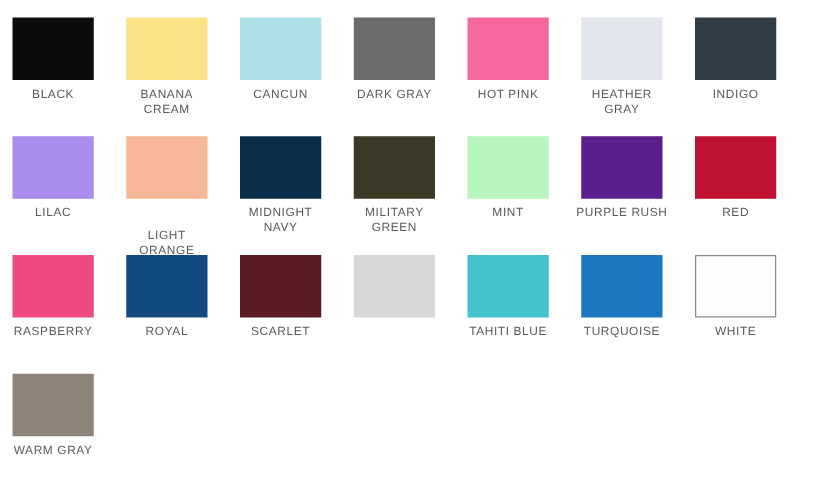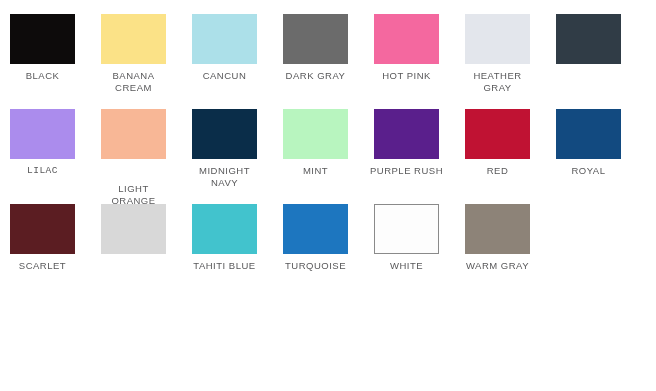--- a/index.html
+++ b/index.html
@@ -81,46 +81,56 @@
       <span class="swatch-chip" style="background-color: rgb(244, 104, 159);"></span>
       <span class="swatch-label" style="color: rgb(88, 88, 90);">HOT PINK</span>
     </div>
     <div class="swatch-cell">
       <span class="swatch-chip" style="background-color: rgb(227, 230, 236);"></span>
       <span class="swatch-label" style="color: rgb(88, 88, 90);">HEATHER
 GRAY</span>
     </div>
     <div class="swatch-cell">
       <span class="swatch-chip" style="background-color: rgb(48, 60, 70);"></span>
+      <span class="swatch-label" style="color: rgb(88, 88, 90);">INDIGO</span>
     </div>
     <div class="swatch-cell">
       <span class="swatch-chip" style="background-color: rgb(171, 140, 237);"></span>
-      <span class="swatch-label" style="color: rgb(88, 88, 90); font-family: Liberation Mono, monospace;">LILAC</span>
+      <span class="swatch-label" style="color: rgb(88, 88, 90);">LILAC</span>
     </div>
     <div class="swatch-cell">
       <span class="swatch-chip" style="background-color: rgb(248, 183, 150);"></span>
       <span class="swatch-label" style="color: rgb(88, 88, 90); margin-top: 24px;">LIGHT
 ORANGE</span>
     </div>
     <div class="swatch-cell">
       <span class="swatch-chip" style="background-color: rgb(10, 45, 73);"></span>
       <span class="swatch-label" style="color: rgb(88, 88, 90);">MIDNIGHT
 NAVY</span>
     </div>
     <div class="swatch-cell">
+      <span class="swatch-chip" style="background-color: rgb(60, 58, 39);"></span>
+      <span class="swatch-label" style="color: rgb(88, 88, 90);">MILITARY
+GREEN</span>
+    </div>
+    <div class="swatch-cell">
       <span class="swatch-chip" style="background-color: rgb(184, 245, 191);"></span>
       <span class="swatch-label" style="color: rgb(88, 88, 90);">MINT</span>
     </div>
     <div class="swatch-cell">
       <span class="swatch-chip" style="background-color: rgb(90, 31, 140);"></span>
       <span class="swatch-label" style="color: rgb(88, 88, 90);">PURPLE RUSH</span>
     </div>
     <div class="swatch-cell">
       <span class="swatch-chip" style="background-color: rgb(192, 18, 51);"></span>
       <span class="swatch-label" style="color: rgb(88, 88, 90);">RED</span>
+    </div>
+    <div class="swatch-cell">
+      <span class="swatch-chip" style="background-color: rgb(239, 74, 127);"></span>
+      <span class="swatch-label" style="color: rgb(88, 88, 90);">RASPBERRY</span>
     </div>
     <div class="swatch-cell">
       <span class="swatch-chip" style="background-color: rgb(18, 74, 128);"></span>
       <span class="swatch-label" style="color: rgb(88, 88, 90);">ROYAL</span>
     </div>
     <div class="swatch-cell">
       <span class="swatch-chip" style="background-color: rgb(91, 29, 34);"></span>
       <span class="swatch-label" style="color: rgb(88, 88, 90);">SCARLET</span>
     </div>
     <div class="swatch-cell">

